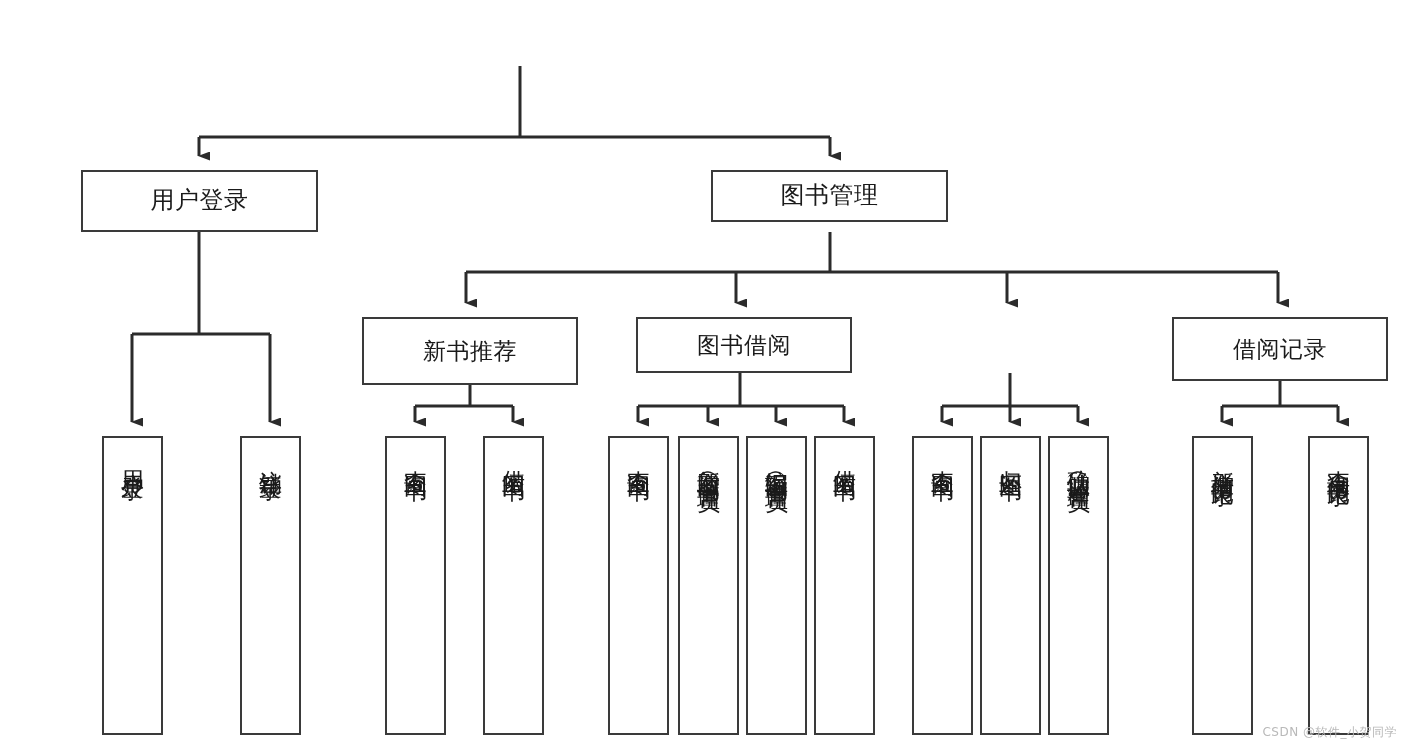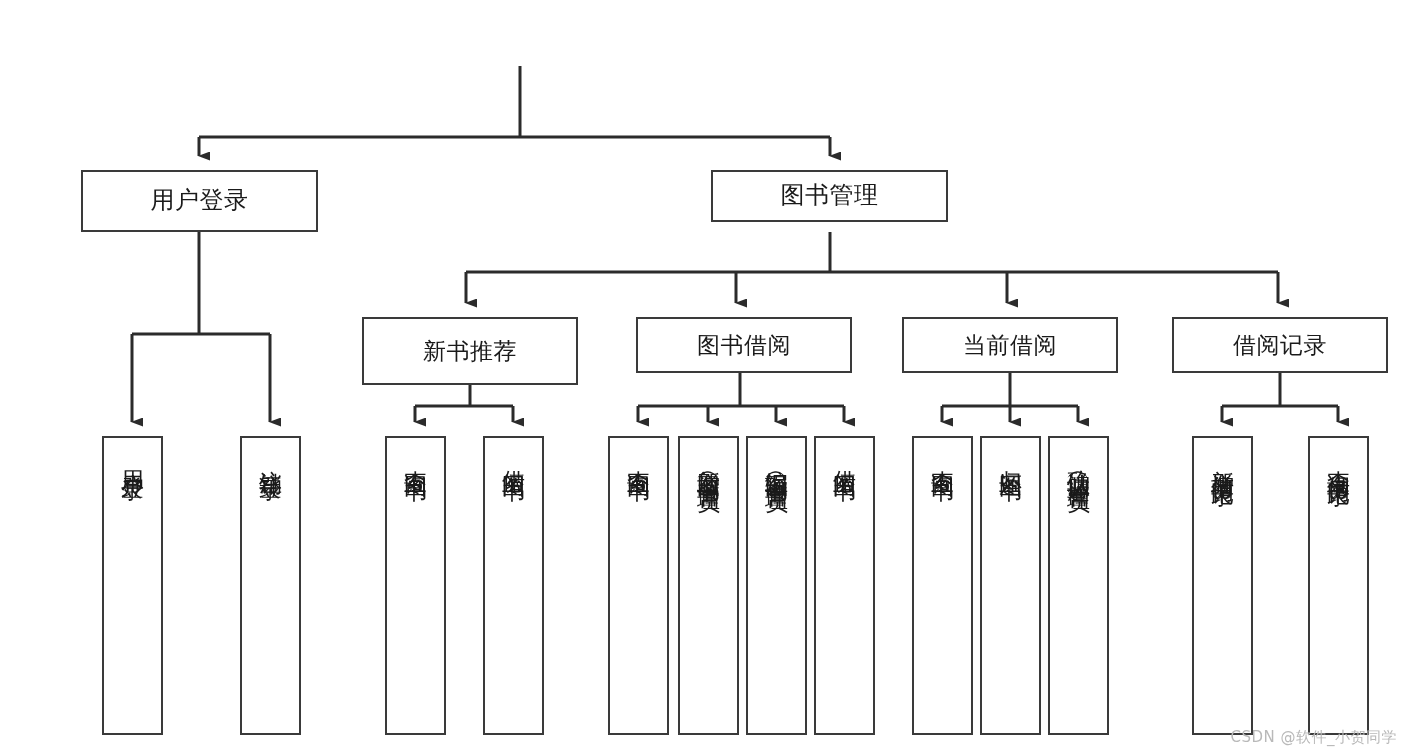--- a/index.html
+++ b/index.html
@@ -52,22 +52,22 @@
     writing-mode: vertical-rl;
     text-orientation: upright;
     font-size: 23px;
     letter-spacing: 3px;
     line-height: 1;
     white-space: nowrap;
   }
   #watermark {
     position: absolute;
     right: 8px;
-    bottom: 0;
-    font-size: 15px;
+    bottom: 6px;
+    font-size: 12px;
     color: #b9b9b9;
     z-index: 5;
     white-space: nowrap;
     letter-spacing: 0.5px;
   }
 </style>
 </head>
 <body>
 
 <div id="diagram-root">
@@ -132,25 +132,22 @@
   </div>
 
   <div class="node level-2" style="left:362px; top:317px; width:216px; height:68px;">
     <span class="label">新书推荐</span>
   </div>
 
   <div class="node level-2" style="left:616px; top:317px; width:216px; height:56px;margin-left:20px;">
     <span class="label">图书借阅</span>
   </div>
 
-  <div class="node level-2" style="left:902px; top:317px; width:216px; height:56px;">
-    <span class="label">当前借阅</span>
-  </div>
-
-  <div class="node level-2" style="left:1172px; top:317px; width:216px; height:56px;">
+
+  <div class="node level-2" style="left:1172px; top:317px; width:216px; height:64px;">
     <span class="label">借阅记录</span>
   </div>
 
   <div class="node leaf" style="left:102px; top:436px; width:61px; height:299px;">
     <span class="label">用户登录</span>
   </div>
 
   <div class="node leaf" style="left:240px; top:436px; width:61px; height:299px;">
     <span class="label">注销登录</span>
   </div>

